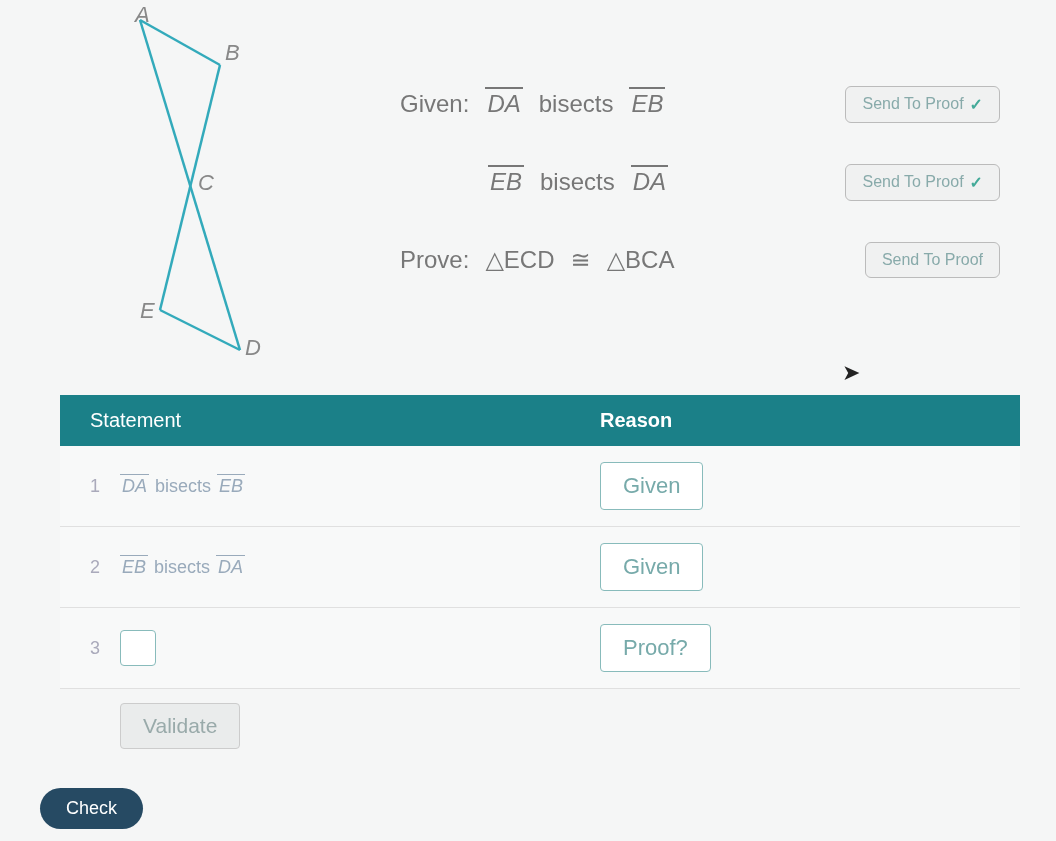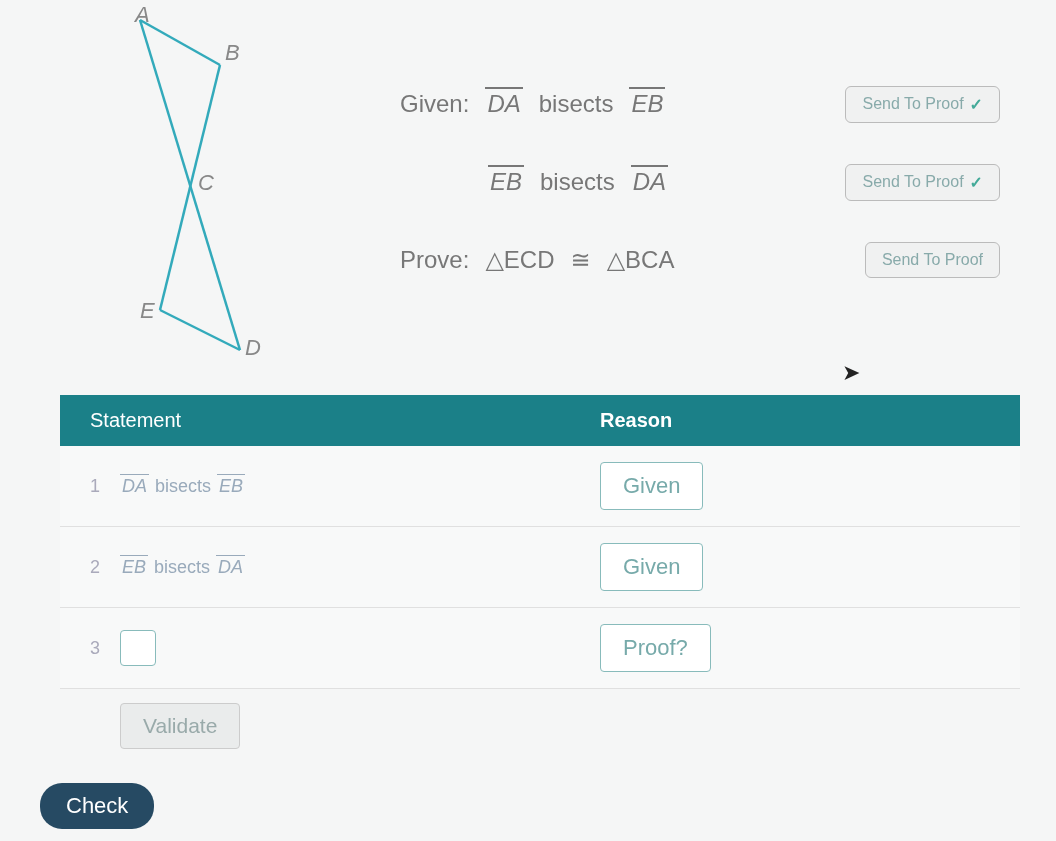--- a/index.html
+++ b/index.html
@@ -126,21 +126,21 @@
     }
     .check-btn {
       position: absolute;
       left: 40px;
       bottom: 12px;
       background: #264a63;
       color: #fff;
       border: none;
       padding: 10px 26px;
       border-radius: 22px;
-      font-size: 22px;
+      font-size: 18px;
       cursor: pointer;
     }
     .overline-sm {
       position: relative;
       padding: 0 2px;
       font-style: italic;
       font-size:18px;
     }
     .overline-sm::before {
       content:'';position:absolute;top:-2px;left:0;right:0;height:1.5px;background:#9ab;

